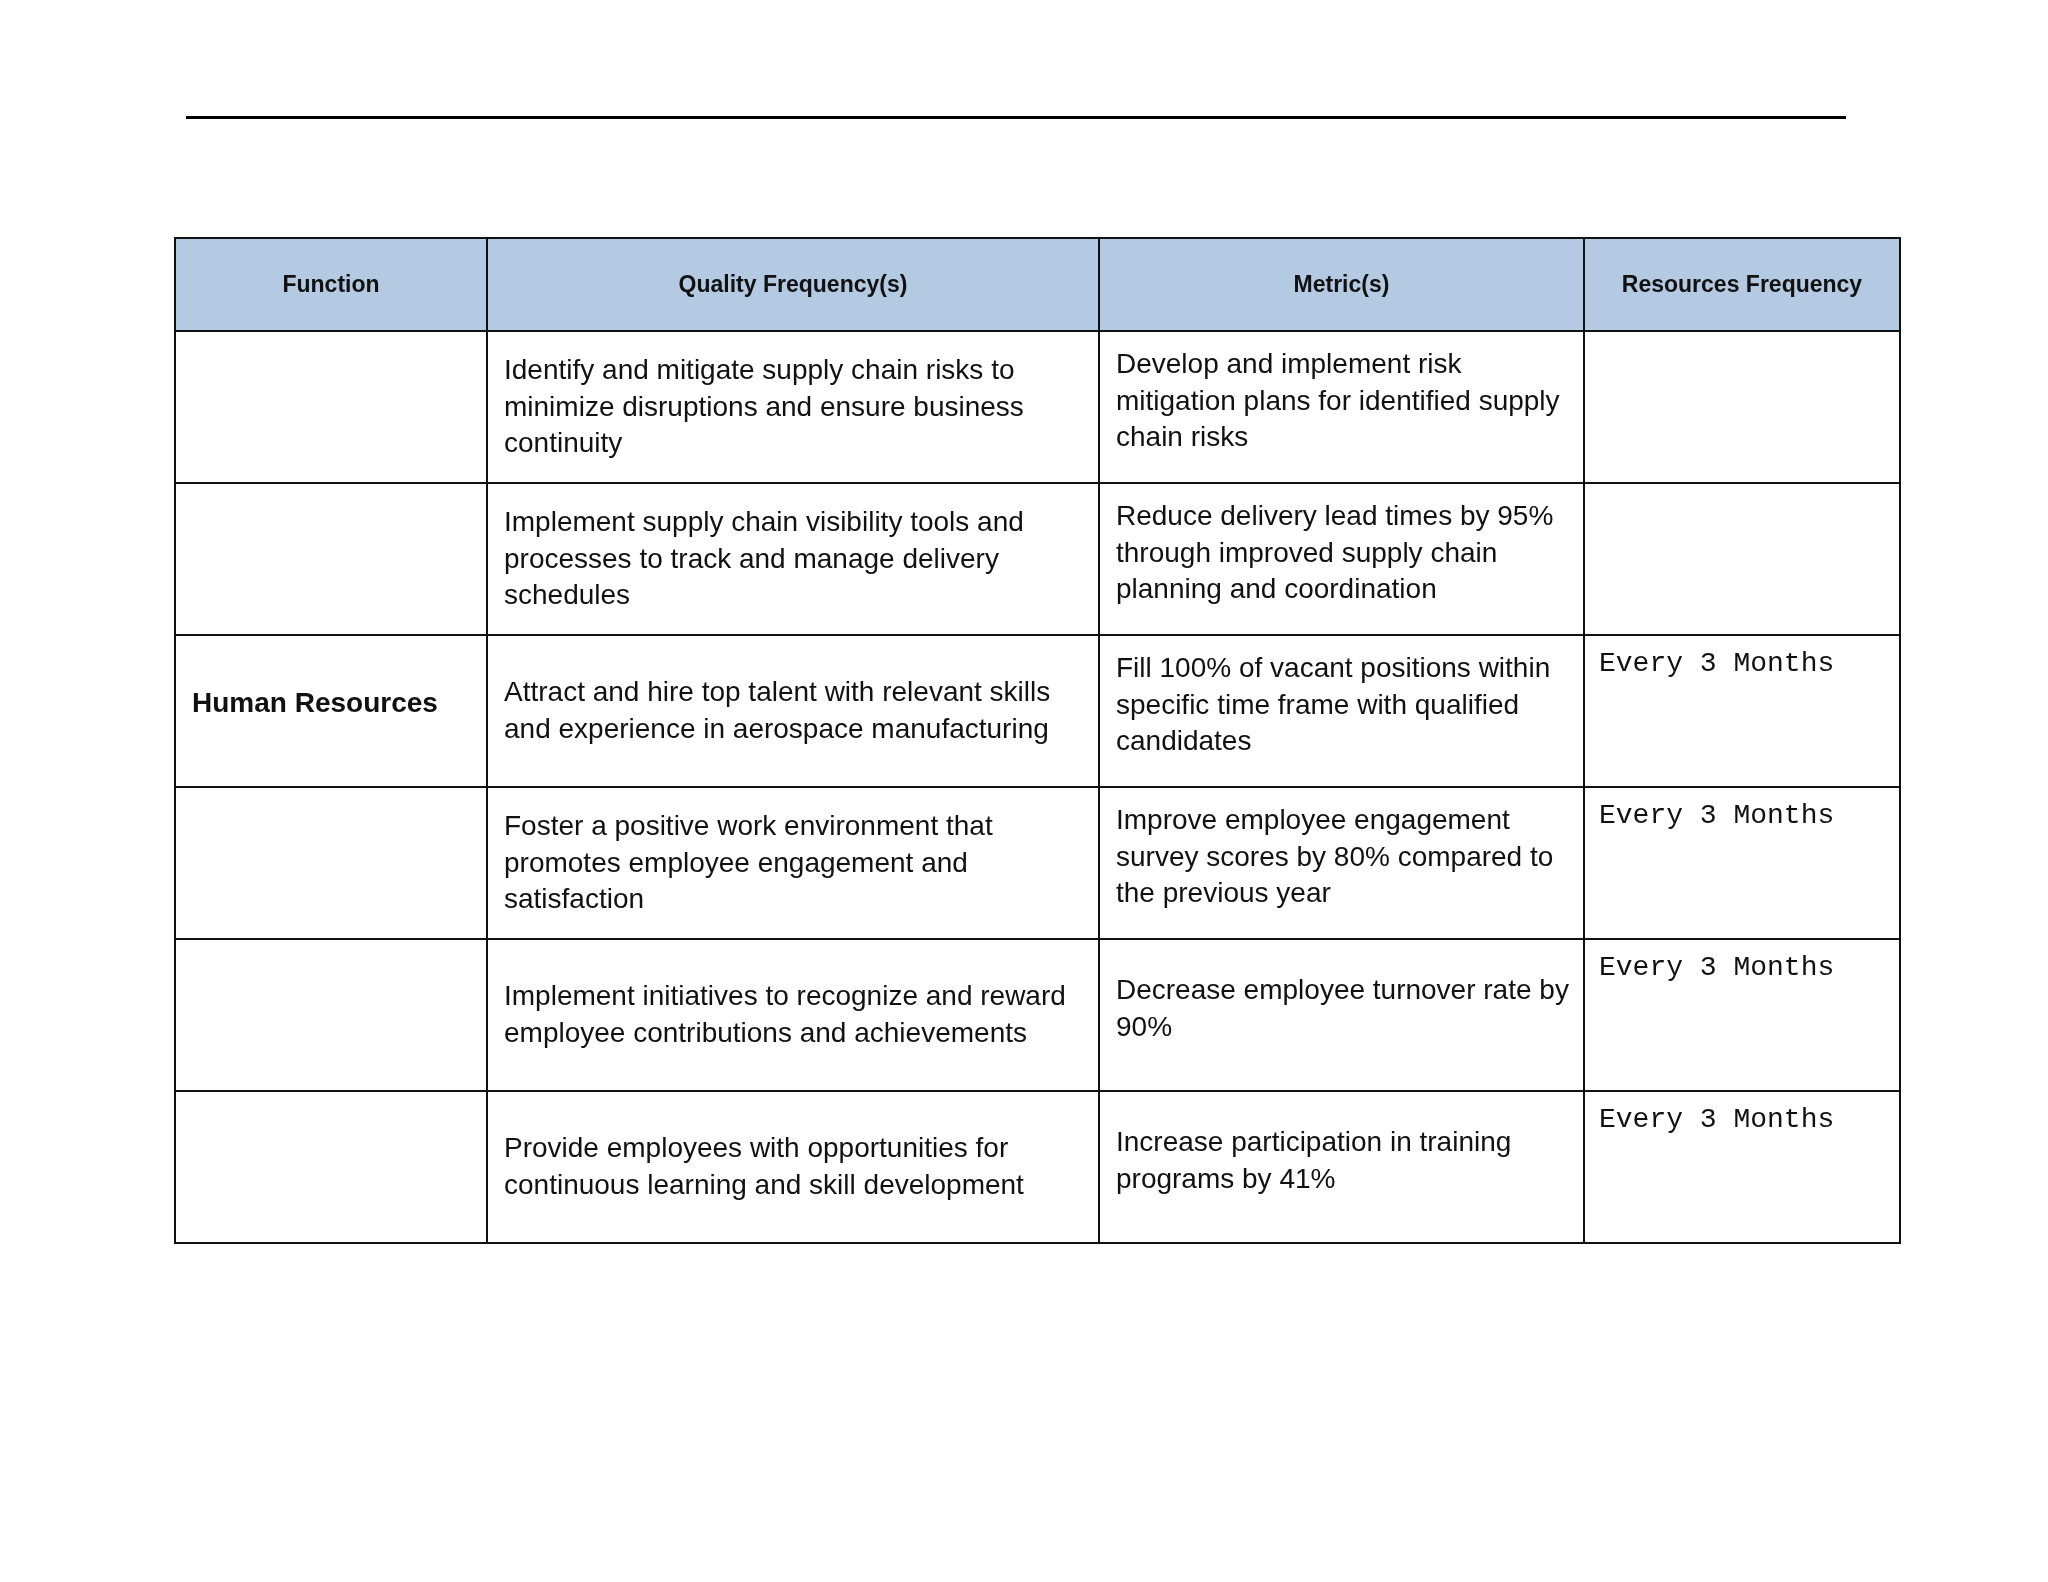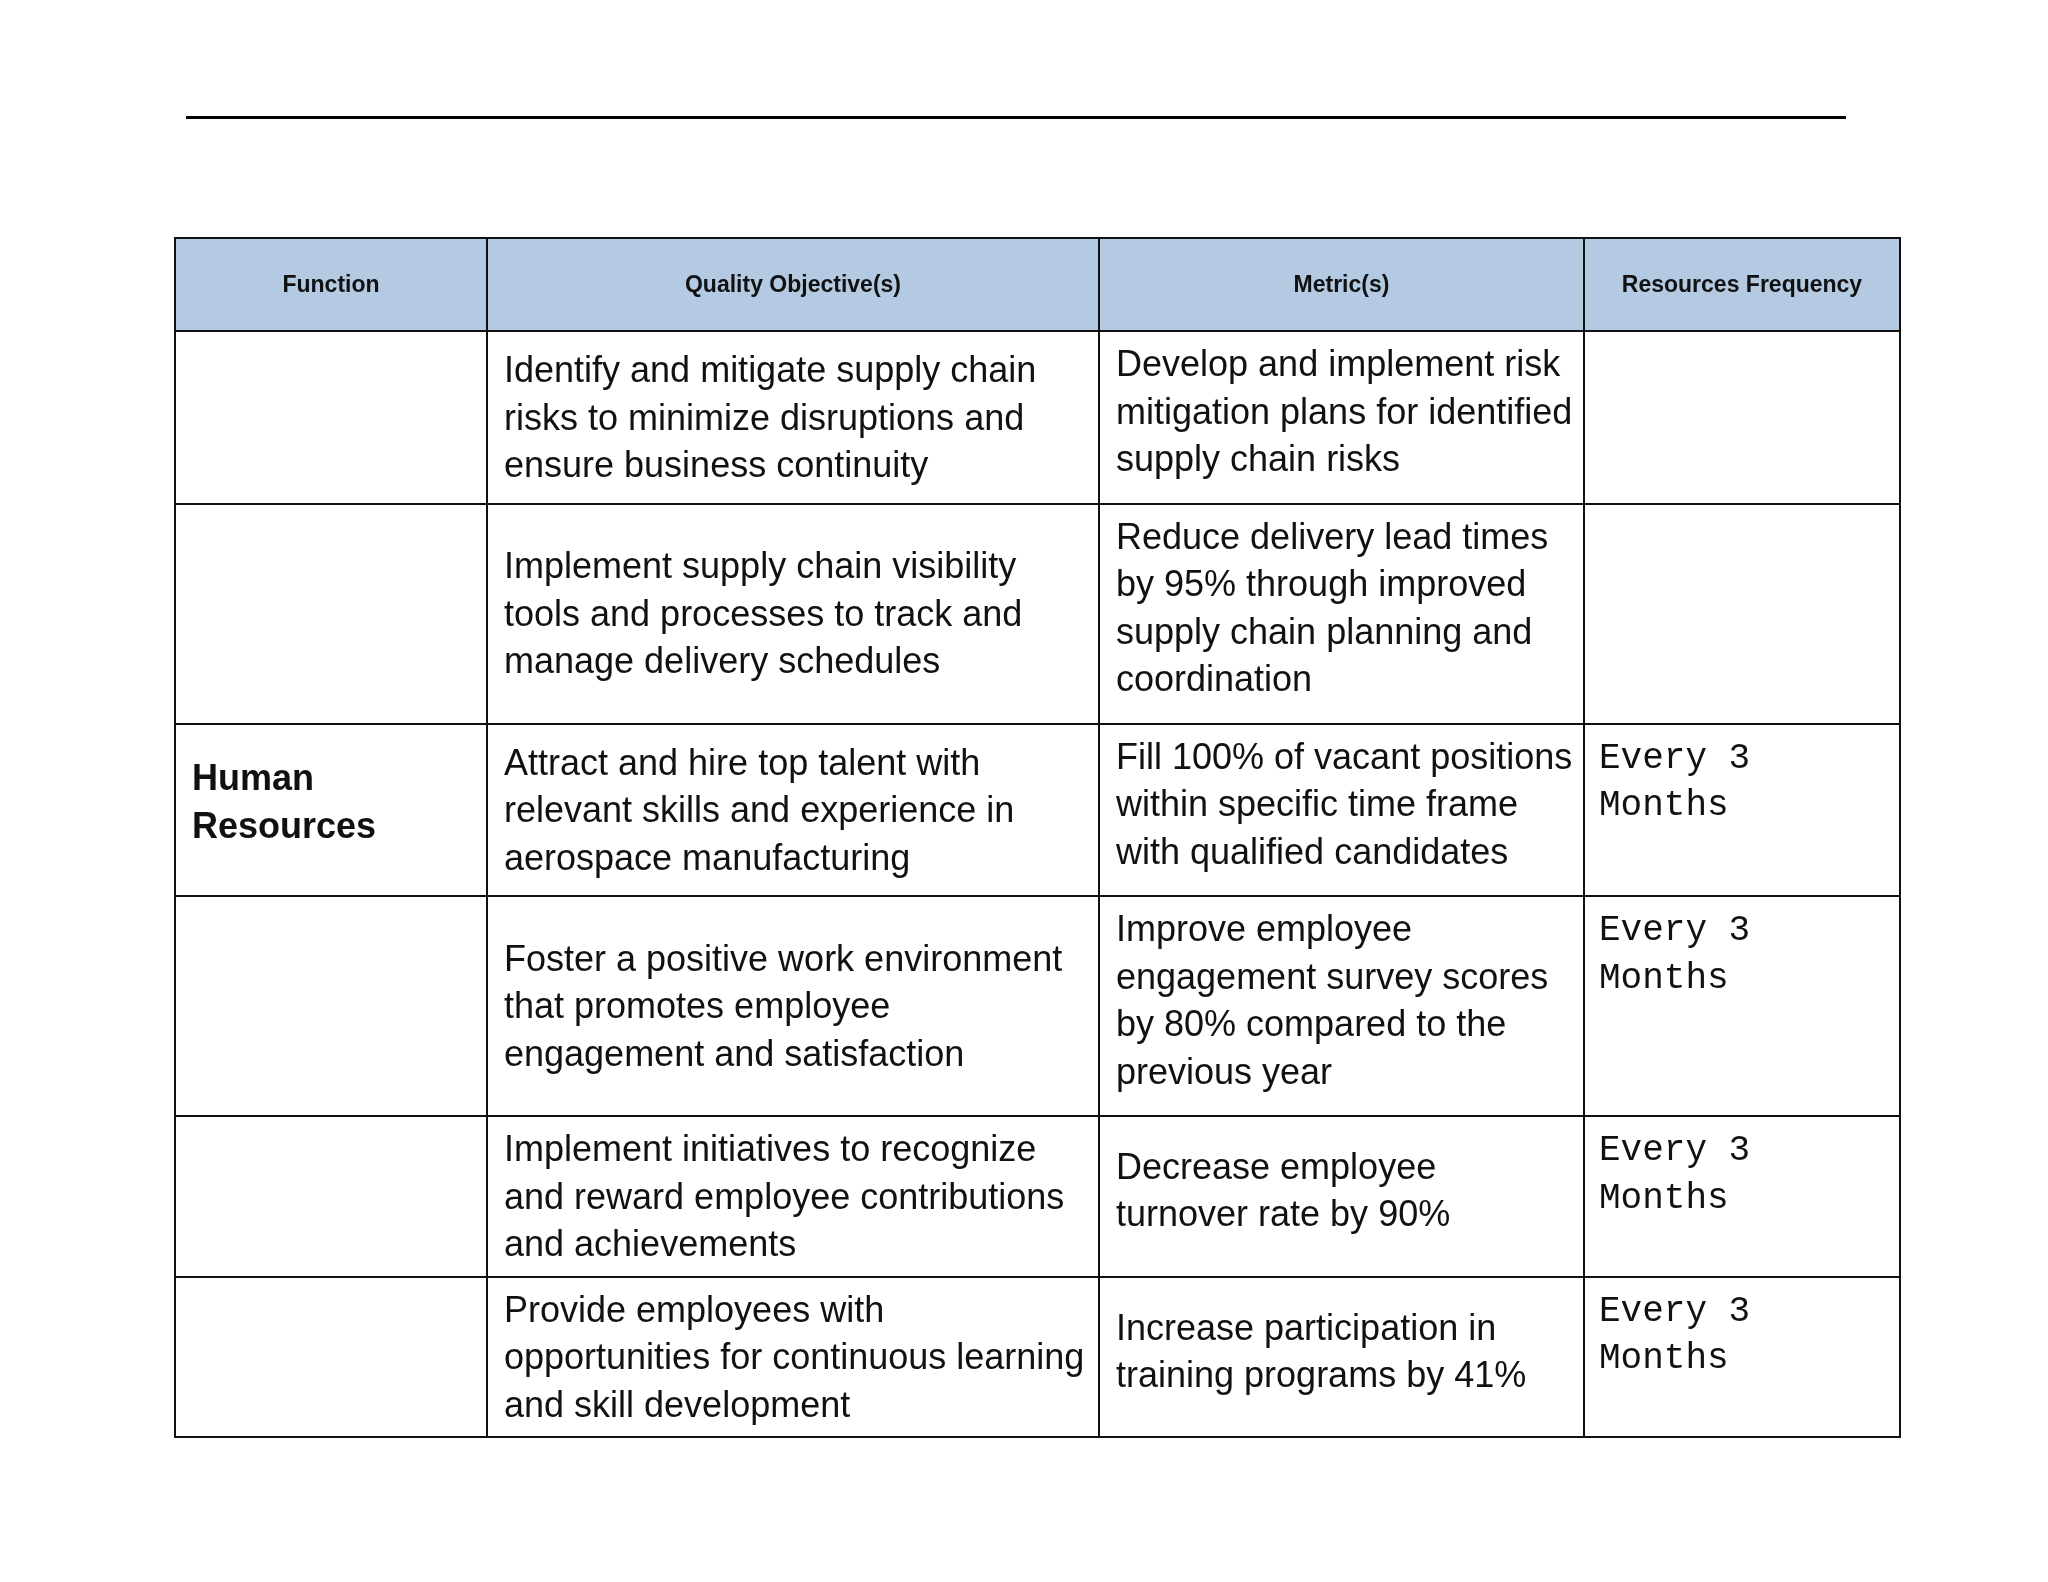--- a/index.html
+++ b/index.html
@@ -46,21 +46,21 @@
     height: 93px;
     font-size: 23px;
     font-weight: bold;
     color: #111111;
     text-align: center;
     vertical-align: middle;
     padding: 0 10px;
   }
   table.qtable tbody td {
     height: 152px;
-    font-size: 36px;
+    font-size: 28px;
     line-height: 1.32;
     color: #111111;
     background: #ffffff;
   }
   td.cell-function {
     vertical-align: middle;
     font-weight: bold;
     font-size: 29px;
     padding: 8px 10px 24px 16px;
   }
@@ -88,21 +88,21 @@
   <table class="qtable">
     <colgroup>
       <col class="c-function">
       <col class="c-objective">
       <col class="c-metric">
       <col class="c-frequency">
     </colgroup>
     <thead>
       <tr>
         <th>Function</th>
-        <th>Quality Objective(s)</th>
+        <th>Quality Frequency(s)</th>
         <th>Metric(s)</th>
         <th>Resources Frequency</th>
       </tr>
     </thead>
     <tbody>
       <tr>
         <td class="cell-function"></td>
         <td class="cell-objective">Identify and mitigate supply chain risks to minimize disruptions and ensure business continuity</td>
         <td class="cell-metric">Develop and implement risk mitigation plans for identified supply chain risks</td>
         <td class="cell-frequency"></td>

